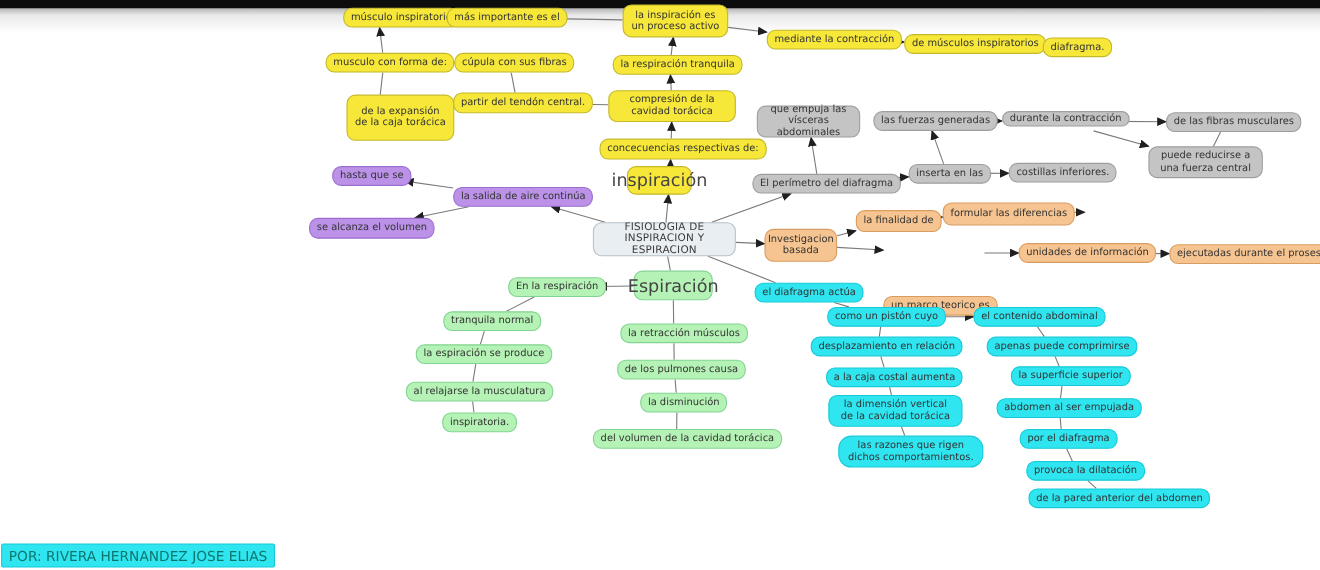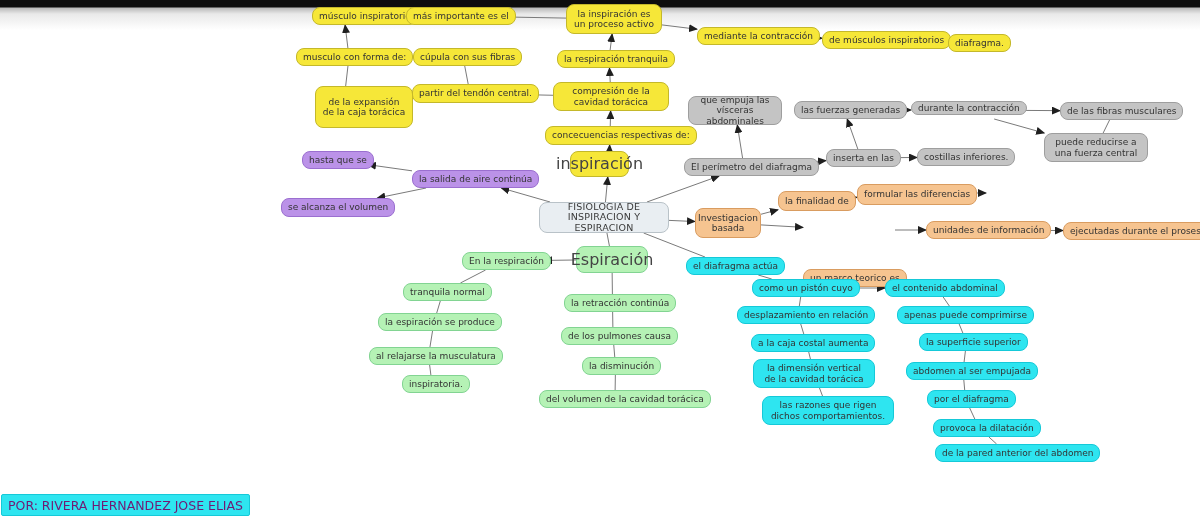--- a/index.html
+++ b/index.html
@@ -7,21 +7,21 @@
     font-family:"DejaVu Sans","Liberation Sans",sans-serif; background:#ffffff; }
   #stage { position:relative; width:1200px; height:518px;
     background:linear-gradient(to bottom,#0d0d0d 0px,#0d0d0d 7px,#b9b9b9 8px,#e9e9e9 14px,#ffffff 30px); }
   #edges { position:absolute; left:0; top:0; width:1200px; height:518px; }
   .node { position:absolute; display:flex; align-items:center; justify-content:center;
     text-align:center; border:1px solid #999; border-radius:8px;
     font-size:9px; line-height:1.12; color:#333; padding:1px 6px; cursor:default; }
   .node.lg { font-size:16px; color:#444; padding:1px 10px; }
   .node.center-node { font-size:9.5px; color:#3a3a3a; letter-spacing:.2px; }
   #author { position:absolute; left:1px; top:494px; height:22px; display:flex;
-    align-items:center; padding:0 6px; font-size:12.5px; color:#701a75;
+    align-items:center; padding:0 6px; font-size:12.5px; color:#0f766e;
     border:1px solid #15c9d8; border-radius:2px; }
   .edge { stroke-width:1; fill:none; }
 </style>
 </head>
 <body>
 
 <div id="stage">
   <svg id="edges">
     <defs>
       <marker id="arr" markerUnits="userSpaceOnUse" markerWidth="9" markerHeight="8" refX="8" refY="4" orient="auto">
@@ -115,33 +115,33 @@
     <div class="node" style="left: 695px; top: 208px; height: 30px; width: 66px; background: rgb(246, 196, 144); border-color: rgb(217, 156, 96);">Investigacion basada</div>
     <div class="node" style="left: 803px; top: 221px; height: 18px; min-width: 92px; white-space: nowrap; background: rgb(246, 196, 144); border-color: rgb(217, 156, 96); margin-top: 48px;">un marco teorico es</div>
     <div class="node" style="left: 926px; top: 221px; height: 18px; min-width: 108px; white-space: nowrap; background: rgb(246, 196, 144); border-color: rgb(217, 156, 96);">unidades de información</div>
     <div class="node" style="left: 1063px; top: 222px; height: 18px; min-width: 132px; white-space: nowrap; background: rgb(246, 196, 144); border-color: rgb(217, 156, 96);">ejecutadas durante el proseso</div>
     <div class="node" style="left: 302px; top: 151px; height: 18px; min-width: 66px; white-space: nowrap; background: rgb(187, 146, 232); border-color: rgb(155, 111, 208);">hasta que se</div>
     <div class="node" style="left: 412px; top: 170px; height: 18px; min-width: 116px; white-space: nowrap; background: rgb(187, 146, 232); border-color: rgb(155, 111, 208);">la salida de aire continúa</div>
     <div class="node" style="left: 281px; top: 198px; height: 19px; min-width: 100px; white-space: nowrap; background: rgb(187, 146, 232); border-color: rgb(155, 111, 208);">se alcanza el volumen</div>
     <div class="node" style="left: 462px; top: 252px; height: 18px; min-width: 82px; white-space: nowrap; background: rgb(181, 242, 181); border-color: rgb(130, 212, 146); text-align: center;">En la respiración</div>
     <div class="node lg" style="left: 576px; top: 246px; height: 27px; width: 72px; background: rgb(181, 242, 181); border-color: rgb(130, 212, 146);">Espiración</div>
     <div class="node" style="left: 403px; top: 283px; height: 18px; min-width: 80px; white-space: nowrap; background: rgb(181, 242, 181); border-color: rgb(130, 212, 146);">tranquila normal</div>
-    <div class="node" style="left: 564px; top: 294px; height: 18px; min-width: 97px; white-space: nowrap; background: rgb(181, 242, 181); border-color: rgb(130, 212, 146);">la retracción continúa</div>
+    <div class="node" style="left: 564px; top: 294px; height: 18px; min-width: 97px; white-space: nowrap; background: rgb(181, 242, 181); border-color: rgb(130, 212, 146);">la retracción músculos</div>
     <div class="node" style="left: 378px; top: 313px; height: 18px; min-width: 112px; white-space: nowrap; background: rgb(181, 242, 181); border-color: rgb(130, 212, 146);">la espiración se produce</div>
     <div class="node" style="left: 561px; top: 327px; height: 18px; min-width: 104px; white-space: nowrap; background: rgb(181, 242, 181); border-color: rgb(130, 212, 146);">de los pulmones causa</div>
     <div class="node" style="left: 369px; top: 347px; height: 18px; min-width: 119px; white-space: nowrap; background: rgb(181, 242, 181); border-color: rgb(130, 212, 146);">al relajarse la musculatura</div>
     <div class="node" style="left: 582px; top: 357px; height: 18px; min-width: 67px; white-space: nowrap; background: rgb(181, 242, 181); border-color: rgb(130, 212, 146);">la disminución</div>
     <div class="node" style="left: 402px; top: 375px; height: 18px; min-width: 60px; white-space: nowrap; background: rgb(181, 242, 181); border-color: rgb(130, 212, 146);">inspiratoria.</div>
     <div class="node" style="left: 539px; top: 390px; height: 18px; min-width: 152px; white-space: nowrap; background: rgb(181, 242, 181); border-color: rgb(130, 212, 146);">del volumen de la cavidad torácica</div>
     <div class="node" style="left: 686px; top: 257px; height: 18px; min-width: 84px; white-space: nowrap; background: rgb(46, 229, 240); border-color: rgb(21, 201, 216);">el diafragma actúa</div>
     <div class="node" style="left: 752px; top: 279px; height: 18px; min-width: 100px; white-space: nowrap; background: rgb(46, 229, 240); border-color: rgb(21, 201, 216);">como un pistón cuyo</div>
     <div class="node" style="left: 737px; top: 306px; height: 18px; min-width: 122px; white-space: nowrap; background: rgb(46, 229, 240); border-color: rgb(21, 201, 216);">desplazamiento en relación</div>
     <div class="node" style="left: 751px; top: 334px; height: 18px; min-width: 111px; white-space: nowrap; background: rgb(46, 229, 240); border-color: rgb(21, 201, 216);">a la caja costal aumenta</div>
     <div class="node" style="left: 753px; top: 359px; height: 29px; width: 122px; background: rgb(46, 229, 240); border-color: rgb(21, 201, 216);">la dimensión vertical de la cavidad torácica</div>
-    <div class="node" style="left: 762px; top: 396px; height: 29px; width: 132px; background: rgb(46, 229, 240); border-color: rgb(21, 201, 216);">las razones que rigen dichos comportamientos.</div>
+    <div class="node" style="left: 762px; top: 396px; height: 29px; width: 132px; background: rgb(46, 229, 240); border-color: rgb(21, 201, 216); border-radius: 12px;">las razones que rigen dichos comportamientos.</div>
     <div class="node" style="left: 885px; top: 279px; height: 18px; min-width: 104px; white-space: nowrap; background: rgb(46, 229, 240); border-color: rgb(21, 201, 216);">el contenido abdominal</div>
     <div class="node" style="left: 897px; top: 306px; height: 18px; min-width: 117px; white-space: nowrap; background: rgb(46, 229, 240); border-color: rgb(21, 201, 216);">apenas puede comprimirse</div>
     <div class="node" style="left: 919px; top: 333px; height: 18px; min-width: 95px; white-space: nowrap; background: rgb(46, 229, 240); border-color: rgb(21, 201, 216);">la superficie superior</div>
     <div class="node" style="left: 906px; top: 362px; height: 18px; min-width: 114px; white-space: nowrap; background: rgb(46, 229, 240); border-color: rgb(21, 201, 216);">abdomen al ser empujada</div>
     <div class="node" style="left: 927px; top: 390px; height: 18px; min-width: 77px; white-space: nowrap; background: rgb(46, 229, 240); border-color: rgb(21, 201, 216);">por el diafragma</div>
     <div class="node" style="left: 933px; top: 419px; height: 18px; min-width: 92px; white-space: nowrap; background: rgb(46, 229, 240); border-color: rgb(21, 201, 216);">provoca la dilatación</div>
     <div class="node" style="left: 935px; top: 444px; height: 18px; min-width: 143px; white-space: nowrap; background: rgb(46, 229, 240); border-color: rgb(21, 201, 216);">de la pared anterior del abdomen</div>
     <div id="author" style="background: rgb(46, 229, 240); border-color: rgb(21, 201, 216);">POR: RIVERA HERNANDEZ JOSE ELIAS</div>
 </div>
 

